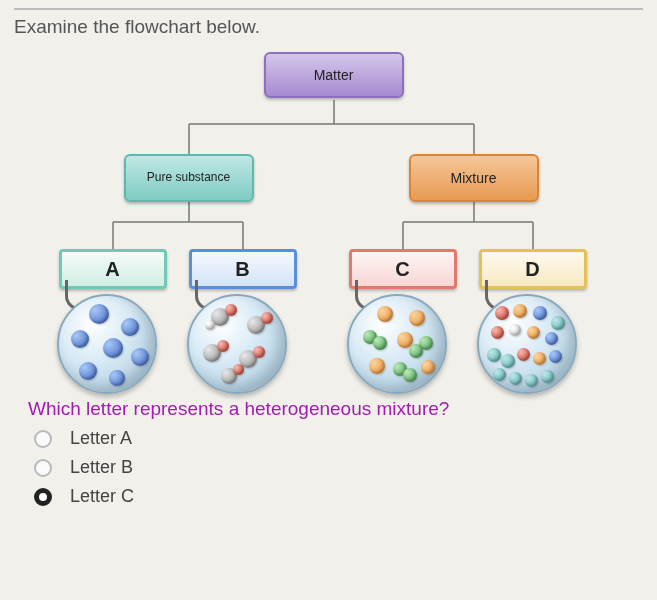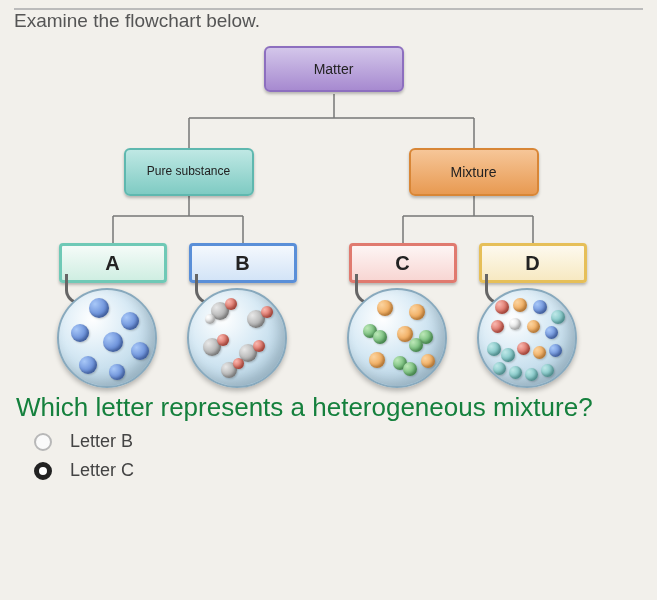--- a/index.html
+++ b/index.html
@@ -9,21 +9,21 @@
     width: 657px;
     height: 600px;
     padding: 8px 14px;
     color: #444;
     position: relative;
   }
   .instruction {
     font-size: 19px;
     color: #555;
     border-top: 2px solid #bbb;
-    padding-top: 0;
+    padding-top: 6px;
     margin-bottom: 6px;
   }
   .chart-wrap {
     position: relative;
     width: 600px;
     height: 348px;
     margin: 0 auto 6px;
   }
   .node {
     position: absolute;
@@ -74,23 +74,23 @@
   .p { position: absolute; border-radius: 50%; box-shadow: inset -2px -2px 3px rgba(0,0,0,0.25), 1px 1px 2px rgba(0,0,0,0.2); }
   .blue { background: radial-gradient(circle at 30% 30%, #a8c8f8, #3a63c0); }
   .gray { background: radial-gradient(circle at 30% 30%, #e8e8e8, #888); }
   .red  { background: radial-gradient(circle at 30% 30%, #f8b8b0, #c83828); }
   .orange{background: radial-gradient(circle at 30% 30%, #fbd4a0, #e88a28); }
   .green{ background: radial-gradient(circle at 30% 30%, #bde8b8, #3a9a48); }
   .teal { background: radial-gradient(circle at 30% 30%, #bfe8e8, #4aa8a8); }
   .white{ background: radial-gradient(circle at 30% 30%, #fff, #ccc); }
 
   .question {
-    font-size: 26px;
-    color: #15803d;
-    margin: 4px 0 8px 2px;
+    font-size: 19px;
+    color: #a21caf;
+    margin: 4px 0 8px 14px;
   }
   .options { margin-left: 20px; }
   .opt { display: flex; align-items: center; margin: 8px 0; font-size: 18px; color: #444; }
   .radio {
     width: 18px; height: 18px; border-radius: 50%;
     border: 2px solid #b8b8b8; margin-right: 18px; flex-shrink: 0;
     background: #fafafa;
   }
   .radio.sel { border: 5px solid #222; width: 18px; height: 18px; background: #fff; }
   .arrow-curl {
@@ -183,19 +183,23 @@
     <div class="p teal" style="width:13px;height:13px;left:46px;top:78px;"></div>
     <div class="p teal" style="width:13px;height:13px;left:62px;top:74px;"></div>
   </div>
 </div>
 
 <div class="question">Which letter represents a heterogeneous mixture?</div>
 
 <div class="options">
   <div class="opt">
     <span class="radio"></span>
+    <span>Letter A</span>
+  </div>
+  <div class="opt">
+    <span class="radio"></span>
     <span>Letter B</span>
   </div>
   <div class="opt">
     <span class="radio sel"></span>
     <span>Letter C</span>
   </div>
 </div>
 
 </body></html>

